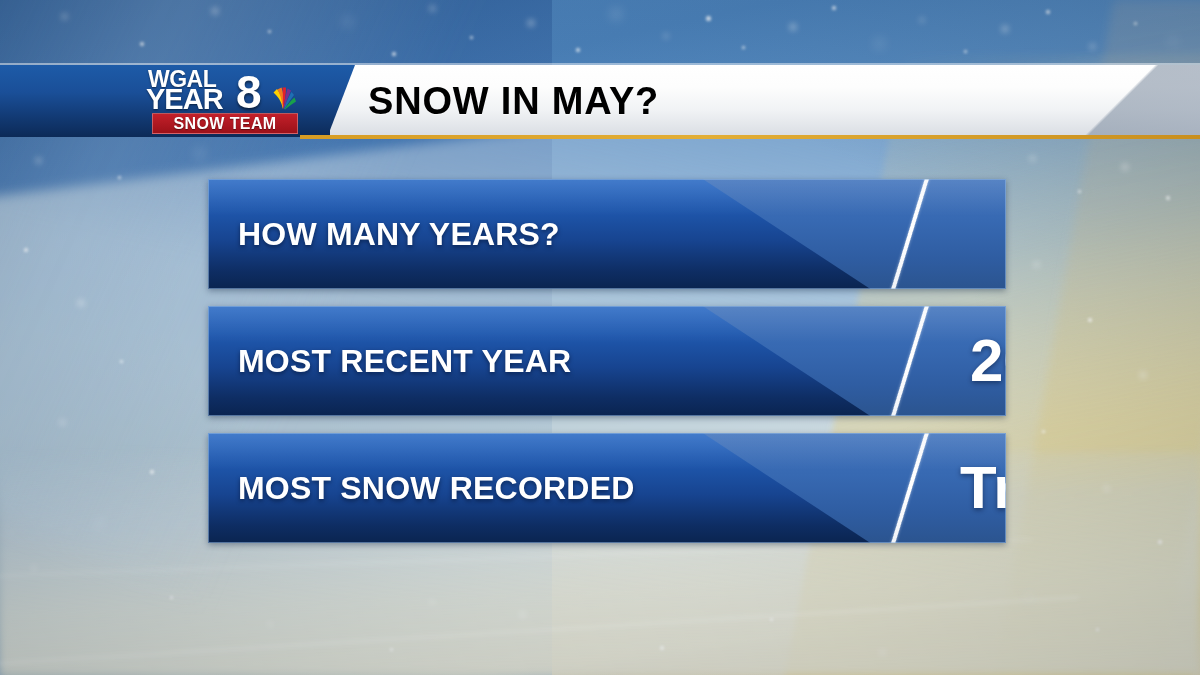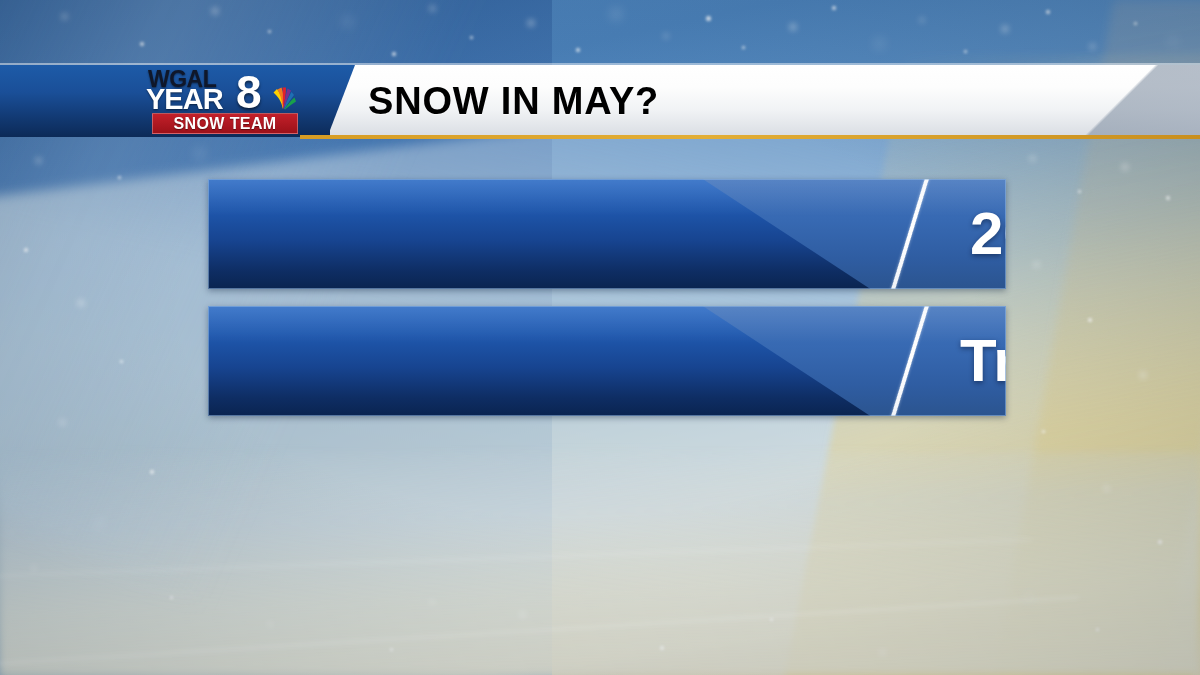--- a/index.html
+++ b/index.html
@@ -218,21 +218,21 @@
   #logo {
     position: absolute;
     left: 148px; top: 68px;
     width: 160px; height: 66px;
   }
   .logo-line1 {
     position: absolute;
     left: 0; top: 0;
     font-size: 23px;
     font-weight: bold;
-    color: #0f172a;
+    color: #ffffff;
     letter-spacing: -0.5px;
     line-height: 23px;
     text-shadow: 0 1px 2px rgba(0,0,0,0.5);
   }
   .logo-line2 {
     position: absolute;
     left: -2px; top: 17px;
     font-size: 29px;
     font-weight: bold;
     color: #ffffff;
@@ -456,26 +456,36 @@
     </span>
     <div class="logo-storm">SNOW TEAM</div>
   </div>
 
   <div id="rows">
       <div class="row">
         <div class="row-left"></div>
         <div class="row-right" style="--cuttop:62%;--cutbot:83%;left:0;width:100%;"></div>
         <div class="row-sheen"></div>
         <div class="row-slash" style="left:700px;"></div>
+        <div class="row-label">HOW MANY YEARS?</div>
+        <div class="row-border"></div>
+      </div>
+      <div class="row">
+        <div class="row-left"></div>
+        <div class="row-right" style="--cuttop:62%;--cutbot:83%;left:0;width:100%;"></div>
+        <div class="row-sheen"></div>
+        <div class="row-slash" style="left:700px;"></div>
+        <div class="row-label">MOST RECENT YEAR</div>
         <div class="row-value" style="left:calc(700px + 62px);">2013</div>
         <div class="row-border"></div>
       </div>
       <div class="row">
         <div class="row-left"></div>
         <div class="row-right" style="--cuttop:62%;--cutbot:83%;left:0;width:100%;"></div>
         <div class="row-sheen"></div>
         <div class="row-slash" style="left:700px;"></div>
+        <div class="row-label">MOST SNOW RECORDED</div>
         <div class="row-value" style="left:calc(700px + 52px);">Trace</div>
         <div class="row-border"></div>
       </div>
     </div>
 
 </div>
 
 </body></html>

